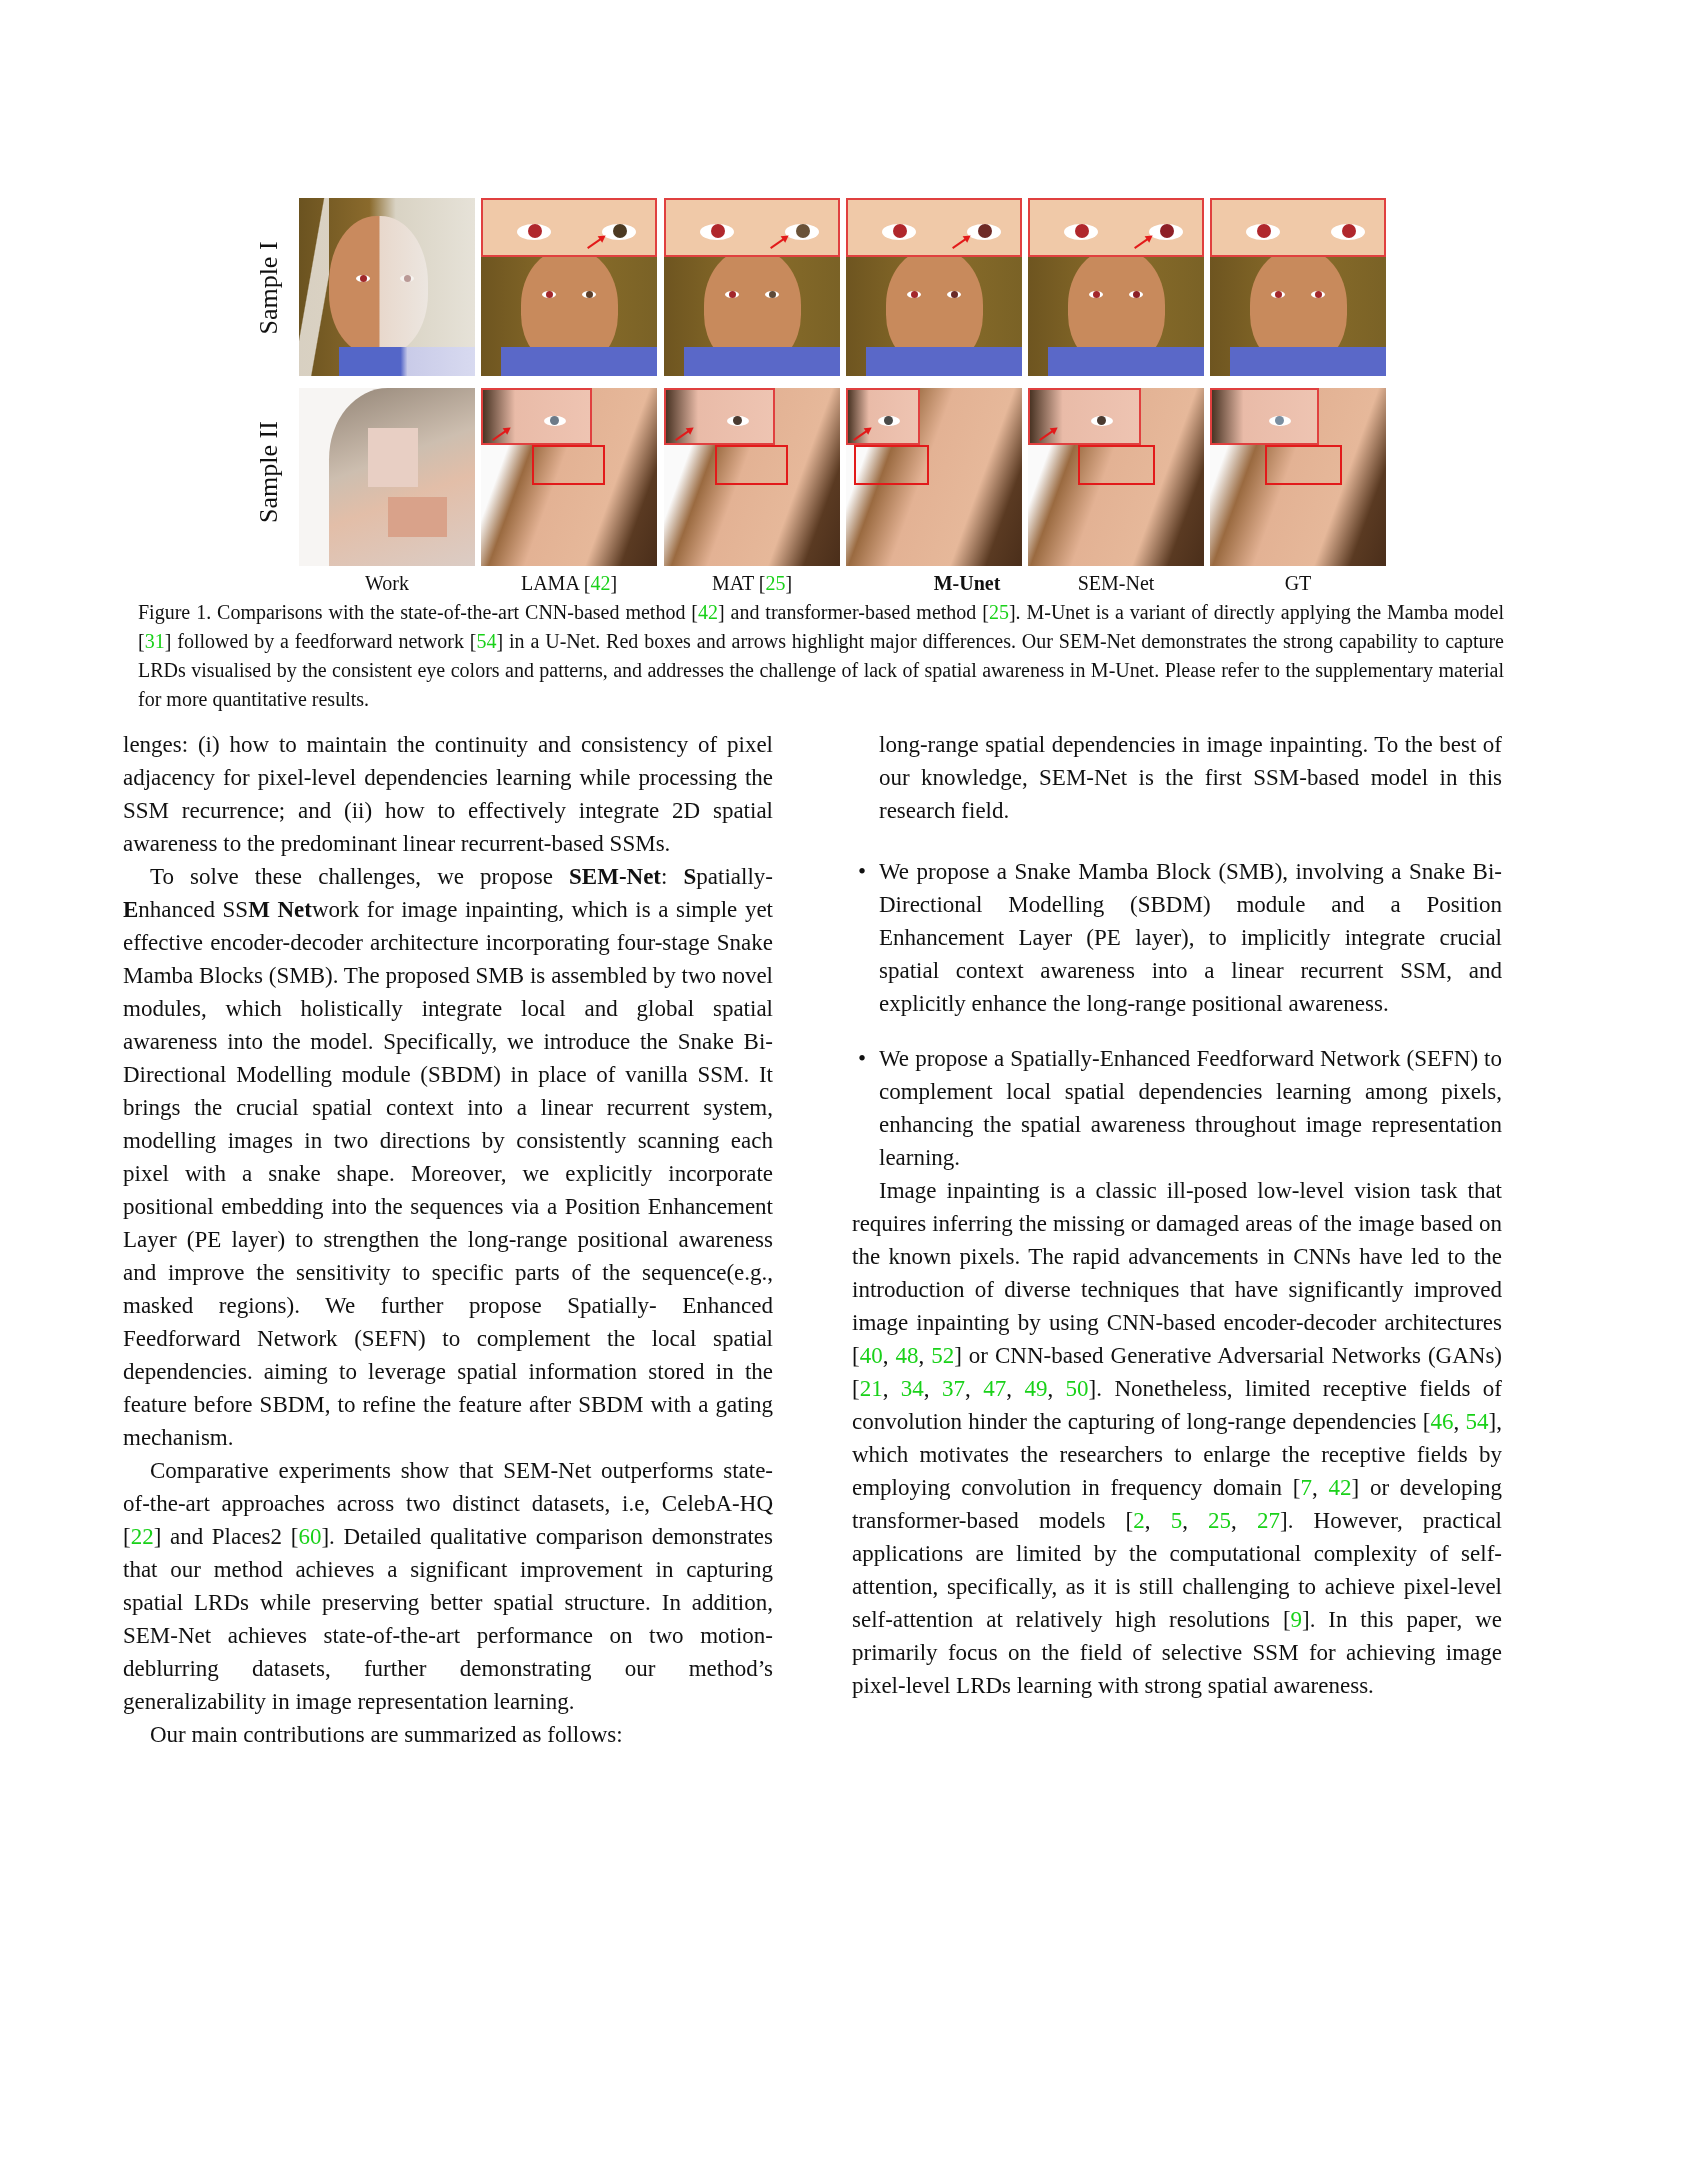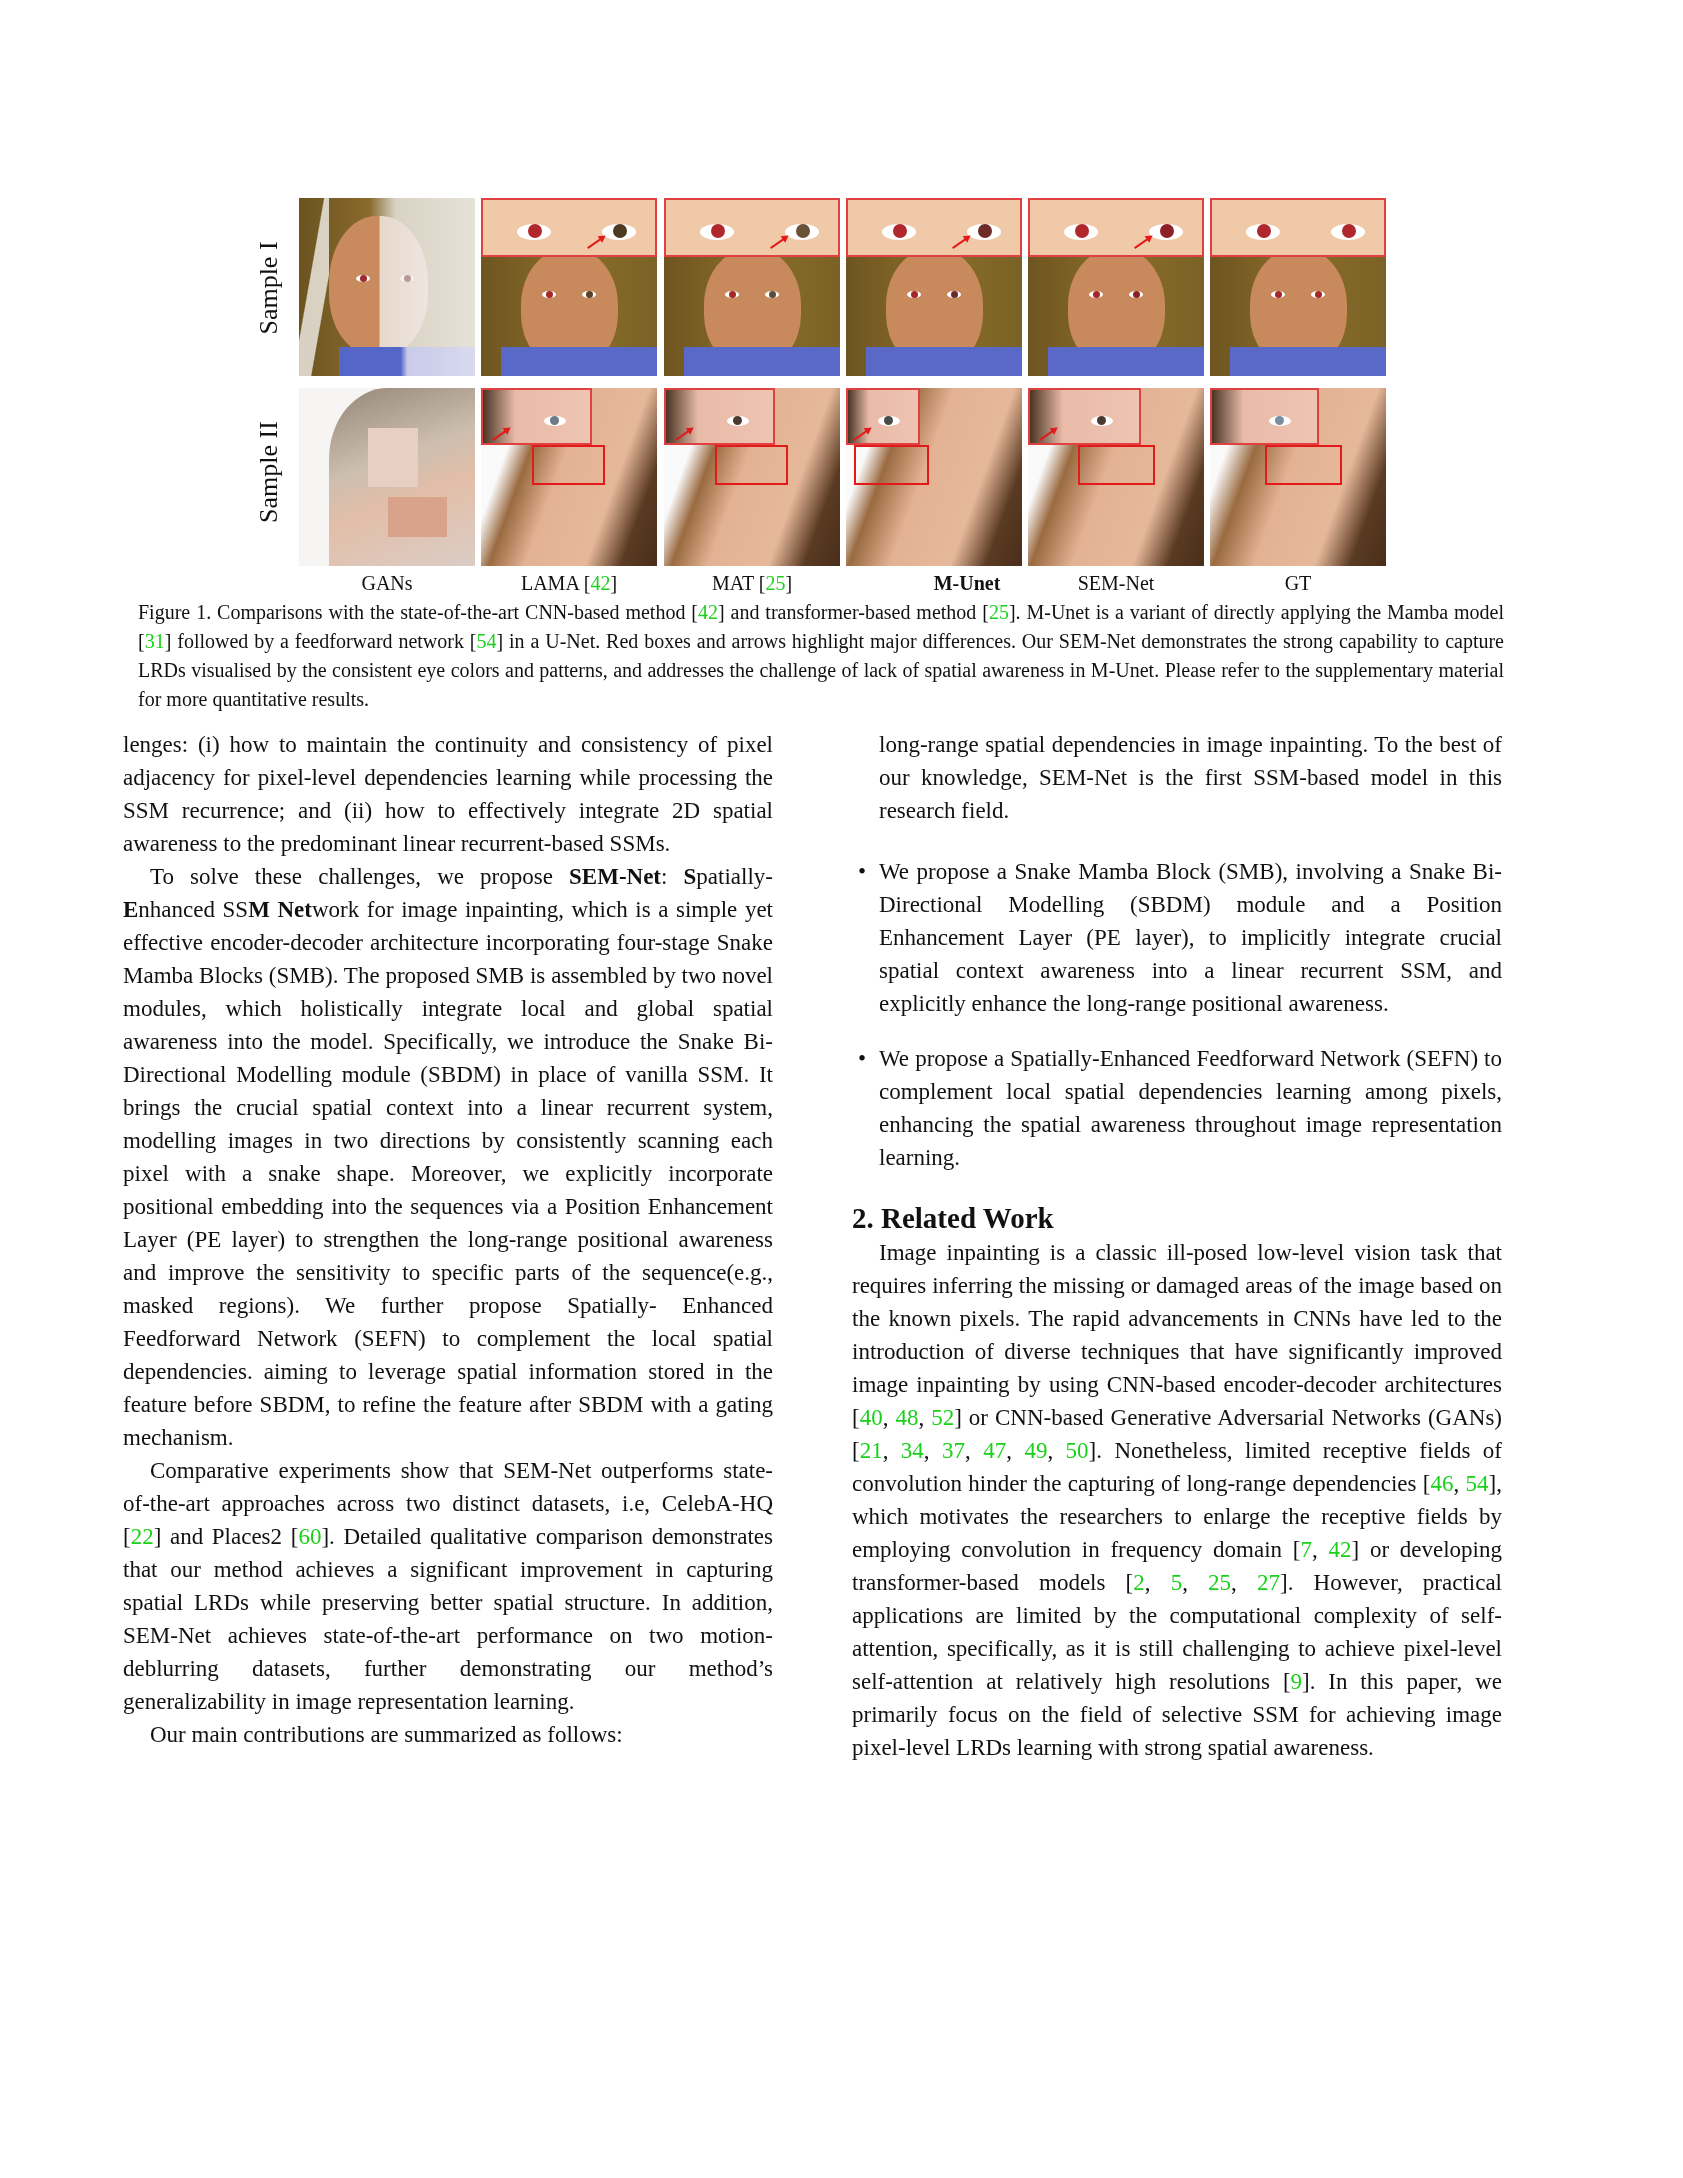--- a/index.html
+++ b/index.html
@@ -212,21 +212,21 @@
   <div class="panel" style="left:982px; top:194px;">
     <div class="bg" style="background:linear-gradient(110deg,#fafafa 0%,#fafafa 16%,#9a6a40 28%,#e3b294 45%,#e6b89a 70%,#5a3a22 85%,#4a2e1a 100%);"></div>
     <div class="box" style="left:55px;top:57px;width:77px;height:40px;"></div>
     <div class="inset" style="left:0;top:0;width:109px;height:57px;background:linear-gradient(90deg,#4a3424 0%,#e9bba8 30%,#eec4b2 100%);">
       <div class="eye" style="left:57px;top:26px;width:22px;height:10px;">
           <i style="left:6px;width:9px;height:9px;background:#7a8ea0"></i>
         </div>
     </div>
   </div>
 
-  <div class="col-label" style="left:71px;"><span>GANs</span></div>
+  <div class="col-label" style="left:71px;"><span>Work</span></div>
   <div class="col-label" style="left:253px;"><span>LAMA [</span><span class="cite">42</span><span>]</span></div>
   <div class="col-label" style="left:436px;"><span>MAT [</span><span class="cite">25</span><span>]</span></div>
   <div class="col-label" style="left:651px;font-weight:bold;"><span>M-Unet</span></div>
   <div class="col-label" style="left:800px;"><span>SEM-Net</span></div>
   <div class="col-label" style="left:982px;"><span>GT</span></div>
 </div>
 
 <div class="caption"><span>Figure 1.  Comparisons with the state-of-the-art CNN-based method [</span><span class="cite">42</span><span>] and transformer-based method [</span><span class="cite">25</span><span>].  M-Unet is a variant of directly applying the Mamba model [</span><span class="cite">31</span><span>] followed by a feedforward network [</span><span class="cite">54</span><span>] in a U-Net.  Red boxes and arrows highlight major differences. Our SEM-Net demonstrates the strong capability to capture LRDs visualised by the consistent eye colors and patterns, and addresses the challenge of lack of spatial awareness in M-Unet. Please refer to the supplementary material for more quantitative results.</span></div>
 
 <div class="col left">
@@ -238,21 +238,20 @@
 
 <div class="col right">
   <ul class="bullets">
     <li style="margin-bottom:28px;">long-range spatial dependencies in image inpainting. To the best of our knowledge, SEM-Net is the first SSM-based model in this research field.</li>
   </ul>
   <style></style>
   <ul class="bullets">
     <li style="margin-bottom:22px;">We propose a Snake Mamba Block (SMB), involving a Snake Bi-Directional Modelling (SBDM) module and a Position Enhancement Layer (PE layer), to implicitly integrate crucial spatial context awareness into a linear recurrent SSM, and explicitly enhance the long-range positional awareness.</li>
     <li>We propose a Spatially-Enhanced Feedforward Network (SEFN) to complement local spatial dependencies learning among pixels, enhancing the spatial awareness throughout image representation learning.</li>
   </ul>
-  <div class="h2" style="margin-top:26px;">2. Related Work</div>
   <p class="indent"><span>Image inpainting is a classic ill-posed low-level vision task that requires inferring the missing or damaged areas of the image based on the known pixels.  The rapid advancements in CNNs have led to the introduction of diverse techniques that have significantly improved image inpainting by using CNN-based encoder-decoder architectures [</span><span class="cite">40</span><span>, </span><span class="cite">48</span><span>, </span><span class="cite">52</span><span>] or CNN-based Generative Adversarial Networks (GANs) [</span><span class="cite">21</span>, <span class="cite">34</span>, <span class="cite">37</span>, <span class="cite">47</span>, <span class="cite">49</span>, <span class="cite">50</span><span>].   Nonetheless, limited receptive fields of convolution hinder the capturing of long-range dependencies [</span><span class="cite">46</span>, <span class="cite">54</span><span>], which motivates the researchers to enlarge the receptive fields by employing convolution in frequency domain [</span><span class="cite">7</span>, <span class="cite">42</span><span>] or developing transformer-based models [</span><span class="cite">2</span>, <span class="cite">5</span>, <span class="cite">25</span>, <span class="cite">27</span><span>].  However, practical applications are limited by the computational complexity of self-attention, specifically, as it is still challenging to achieve pixel-level self-attention at relatively high resolutions [</span><span class="cite">9</span><span>].  In this paper, we primarily focus on the field of selective SSM for achieving image pixel-level LRDs learning with strong spatial awareness.</span></p>
 </div>
 
 <style>
   
   .col.right > ul:first-of-type li::before { content: ""; }
 </style>
 
 
 </body></html>

